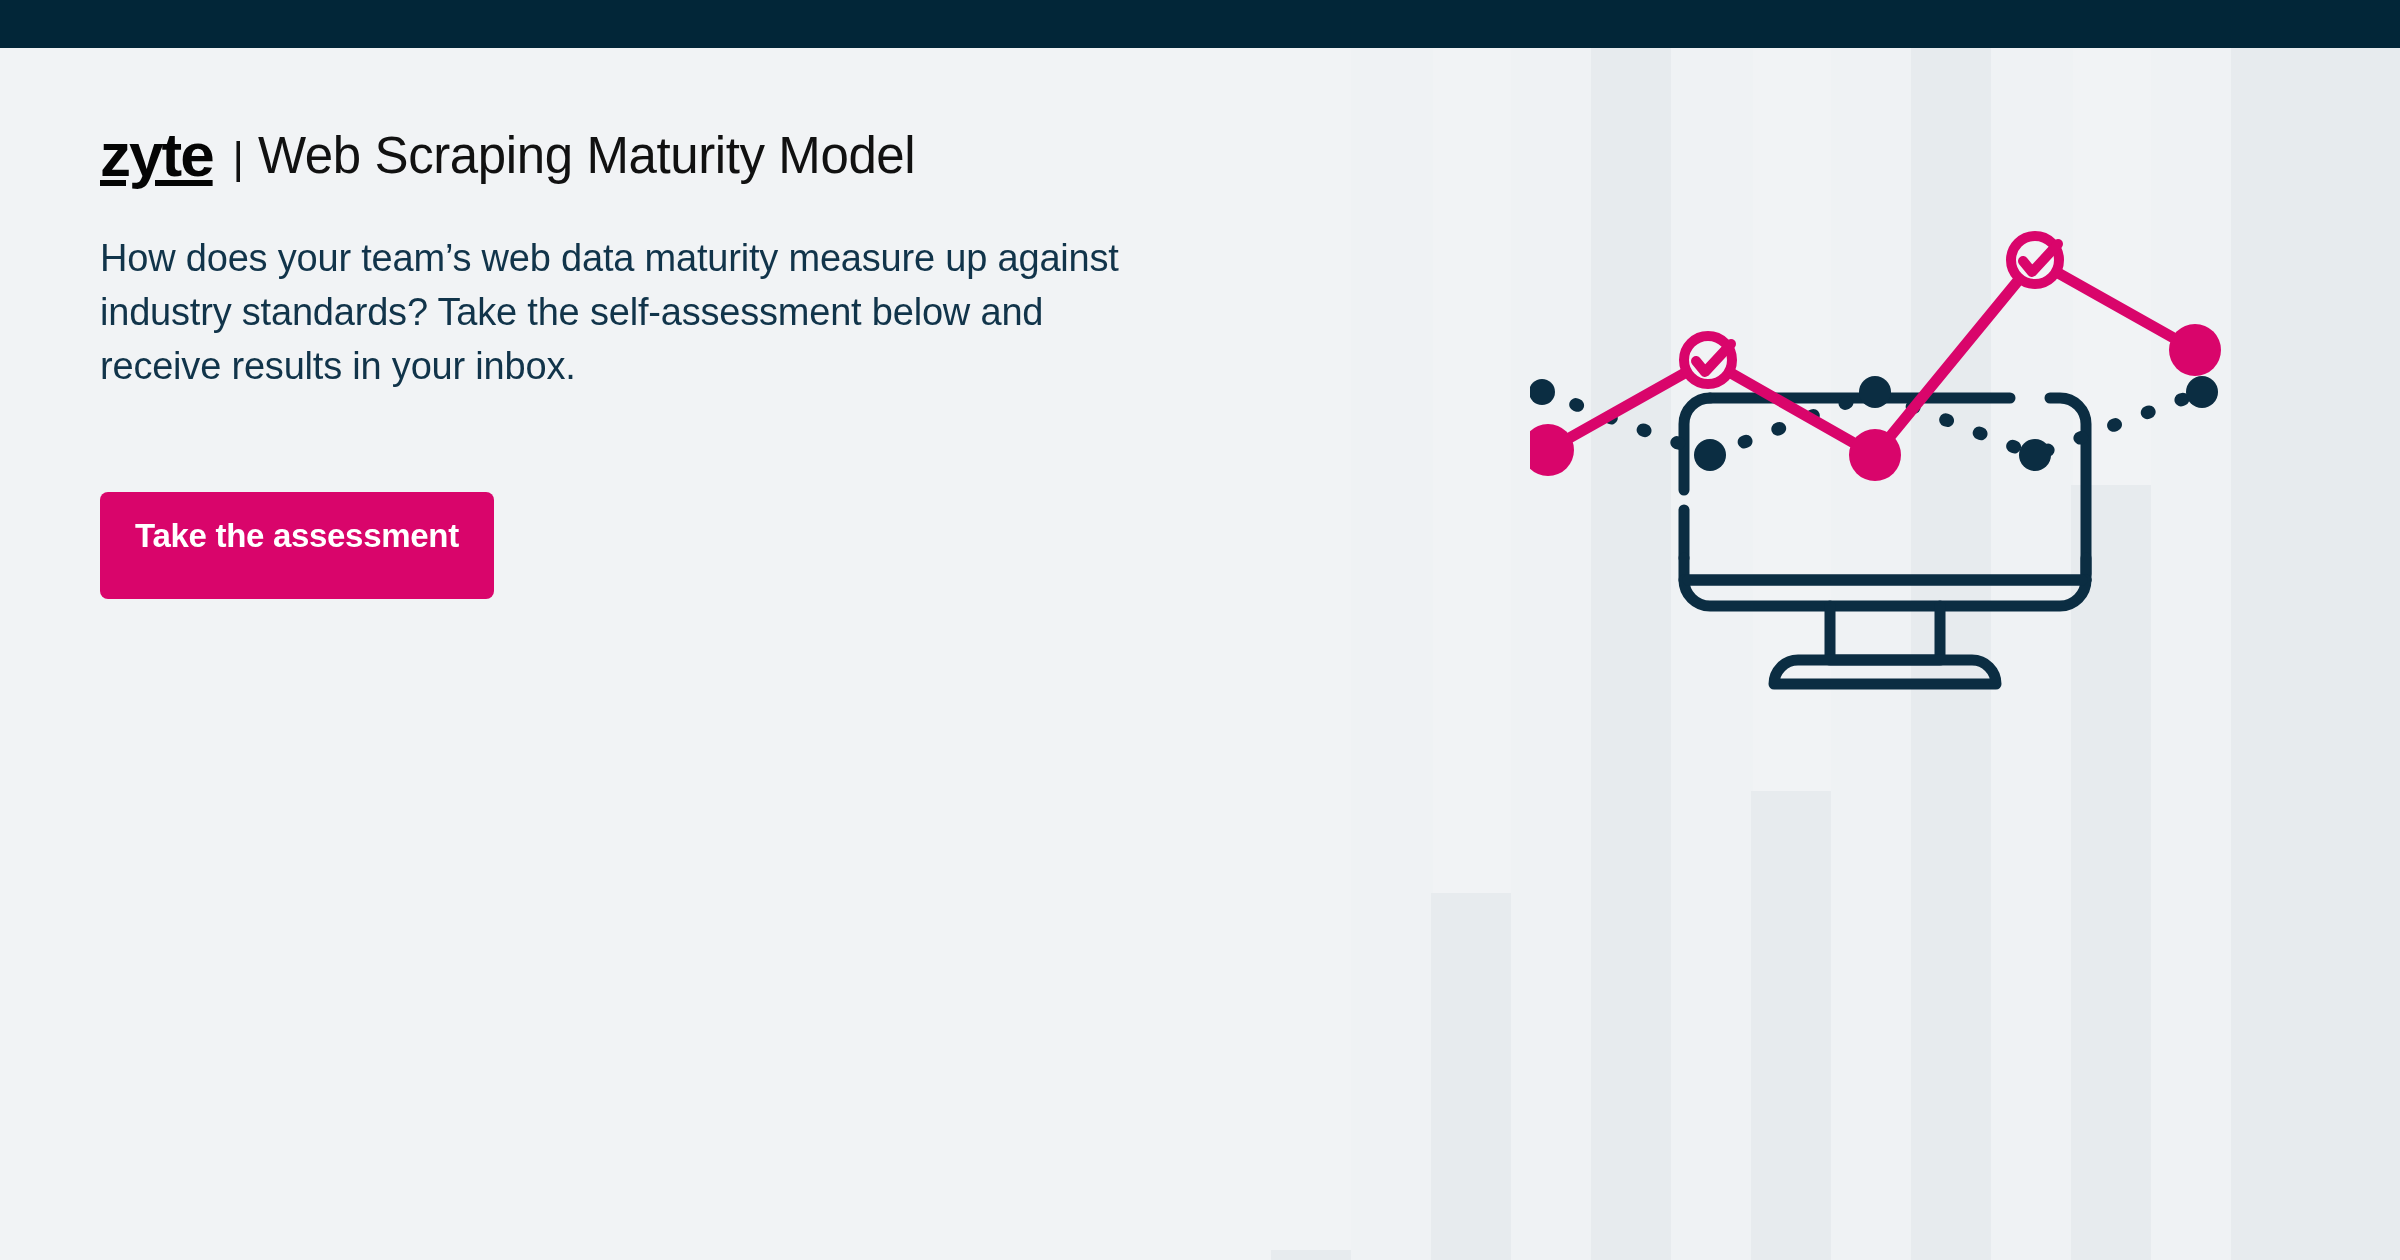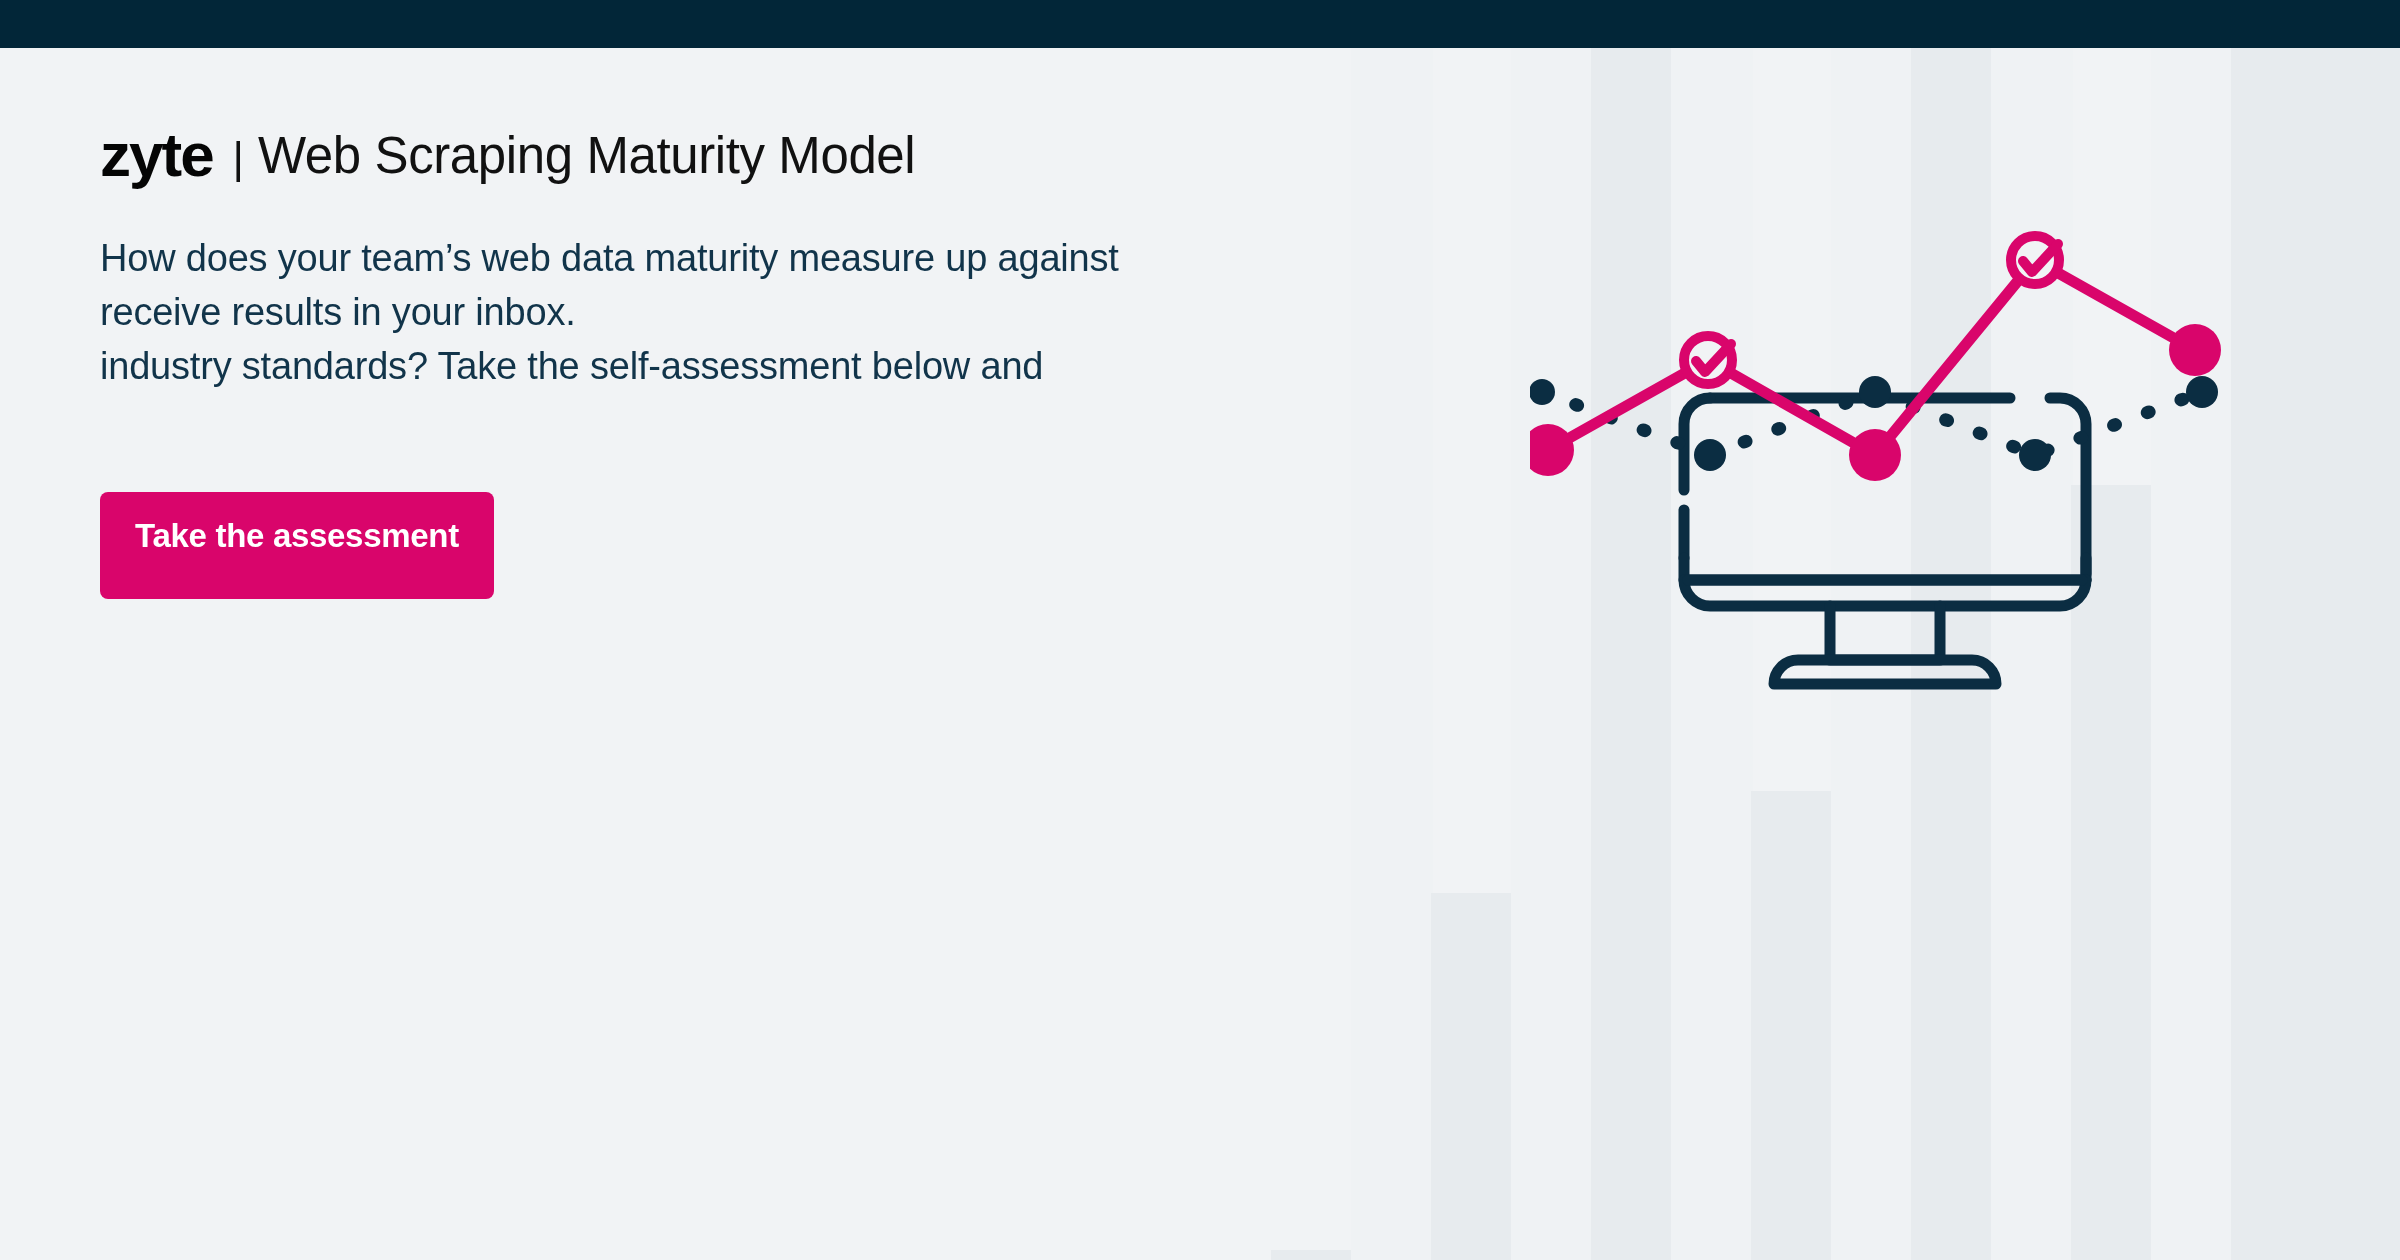--- a/index.html
+++ b/index.html
@@ -33,20 +33,21 @@
     margin-top:76px;
     height:70px;
   }
   .logo{
     font-family:"Liberation Sans", sans-serif;
     font-weight:700;
     font-size:62px;
     letter-spacing:-2px;
     color:#050505;
     line-height:1;
+    text-decoration:underline;
   }
   .brand-sep{
     font-size:44px;color:#111;margin:0 14px 0 20px;font-weight:300;line-height:1;
     position:relative;top:-3px;
   }
   .brand-title{
     font-size:51px;color:#111;font-weight:400;line-height:1;letter-spacing:-.4px;
     position:relative;top:-3px;
   }
 
@@ -162,20 +163,20 @@
 
     <div class="brandrow">
       <span class="logo">zyte</span>
       <span class="brand-sep">|</span>
       <span class="brand-title">Web Scraping Maturity Model</span>
     </div>
 
 
     <p class="subcopy">
       <span class="ln">How does your team’s web data maturity measure up against</span>
+      <span class="ln">industry standards? Take the self-assessment below and</span>
       <span class="ln">receive results in your inbox.</span>
-      <span class="ln">industry standards? Take the self-assessment below and</span>
     </p>
 
     <button class="cta">Take the assessment</button>
 
   </div>
 </div>
 
 </body></html>

